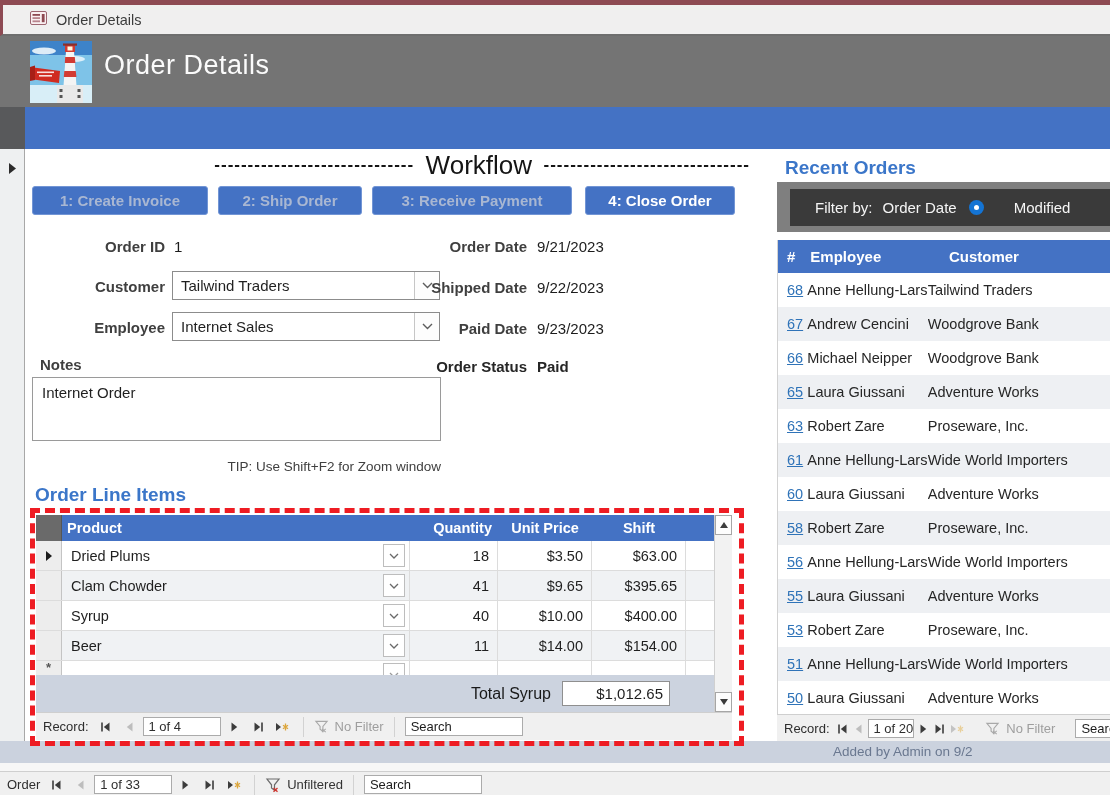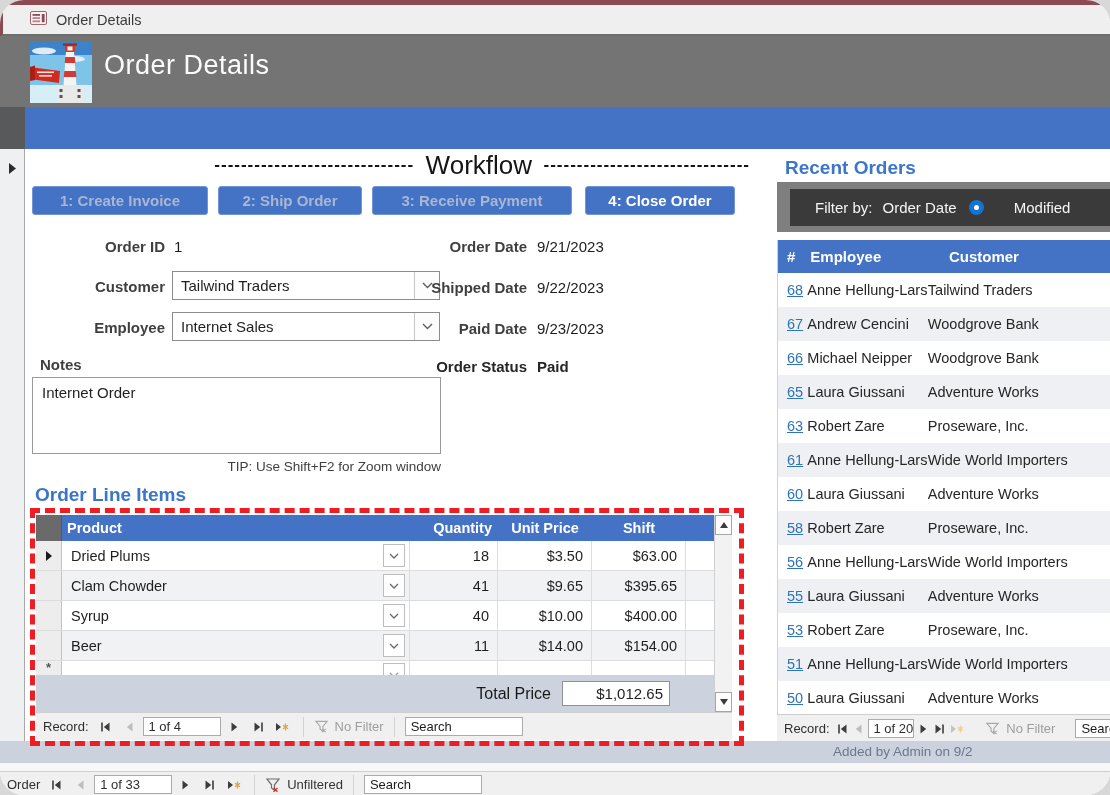--- a/index.html
+++ b/index.html
@@ -1,18 +1,18 @@
 <!DOCTYPE html>
 <html><head>
 <meta charset="utf-8">
 <style>
   *{margin:0;padding:0;box-sizing:border-box;}
   body{background:#d8d8d8;}
   .screen{position:relative;width:1110px;height:795px;overflow:hidden;background:#fff;
-          font-family:"Liberation Sans",sans-serif;color:#1f1f1f;border-radius:24px;}
+          font-family:"Liberation Sans",sans-serif;color:#1f1f1f;}
 
   
   .ribbon-strip{position:absolute;left:0;top:0;width:1110px;height:5px;background:#8e4a53;}
   .tab-bar{position:absolute;left:0;top:5px;width:1110px;height:31px;background:#f0efef;
            border-bottom:2px solid #6e6e6e;border-left:3px solid #8e4a53;}
   .doc-tab{display:flex;align-items:center;gap:9px;padding-left:27px;height:100%;
            font-size:14.5px;color:#3c3c3c;width:max-content;}
   .form-header{position:absolute;left:0;top:36px;width:1110px;height:71px;background:#747474;}
   .logo{position:absolute;left:30px;top:5px;width:62px;height:62px;}
   .form-title{position:absolute;left:104px;top:14px;font-size:27px;color:#fbfbfb;letter-spacing:.5px;}
@@ -33,21 +33,21 @@
   .wf-btn.enabled{color:#fff;}
 
   
   .fld-label{position:absolute;font-size:15px;font-weight:600;color:#3f3f3f;text-align:right;white-space:nowrap;}
   .fld-label.strong, .fld-value.strong{font-weight:700;color:#262626;}
   .fld-value{position:absolute;font-size:15px;color:#1c1c1c;white-space:nowrap;}
   .combo{position:absolute;height:29px;border:1px solid #8c8c8c;background:#fff;display:flex;align-items:center;}
   .combo-text{flex:1;padding-left:8px;font-size:15px;white-space:nowrap;overflow:hidden;}
   .combo-btn{width:25px;height:100%;border-left:1px solid #c6c6c6;display:flex;align-items:center;
              justify-content:center;background:#fdfdfd;}
-  .notes-box{position:absolute;left:32px;top:377px;width:409px;height:77px;border:1px solid #9a9a9a;
+  .notes-box{position:absolute;left:32px;top:377px;width:409px;height:64px;border:1px solid #9a9a9a;
              font-size:15px;padding:6px 9px;}
   .tip{position:absolute;left:32px;top:459px;width:409px;text-align:right;font-size:13.5px;color:#404040;}
   .section-heading{position:absolute;font-size:19px;font-weight:600;color:#3b76c9;white-space:nowrap;}
 
   
   .highlight-box{position:absolute;left:30px;top:508px;width:714px;height:238px;
                  border:5px dashed #ee1c23;pointer-events:none;z-index:9;}
 
   
   .li-table{position:absolute;left:36px;top:515px;width:696px;height:225px;background:#fff;font-size:14.5px;}
@@ -329,21 +329,21 @@
               <path d="M1 1l4 4 4-4" fill="none" stroke="#9a9a9a" stroke-width="1.3"></path>
             </svg>
         </span>
       </span>
       <span class="li-qty"></span>
       <span class="li-unit"></span>
       <span class="li-price"></span>
     </div>
 
     <div class="li-footer">
-      <span class="total-label">Total Price</span>
+      <span class="total-label">Total Syrup</span>
       <span class="total-box">$1,012.65</span>
     </div>
 
     <div class="li-scrollbar">
       <span class="sb-btn top">
         <svg width="8" height="6" viewBox="0 0 8 6">
             <path d="M4 0 L8 6 L0 6 Z" fill="#3c3c3c"></path>
           </svg>
       </span>
       <span class="sb-btn bottom">

